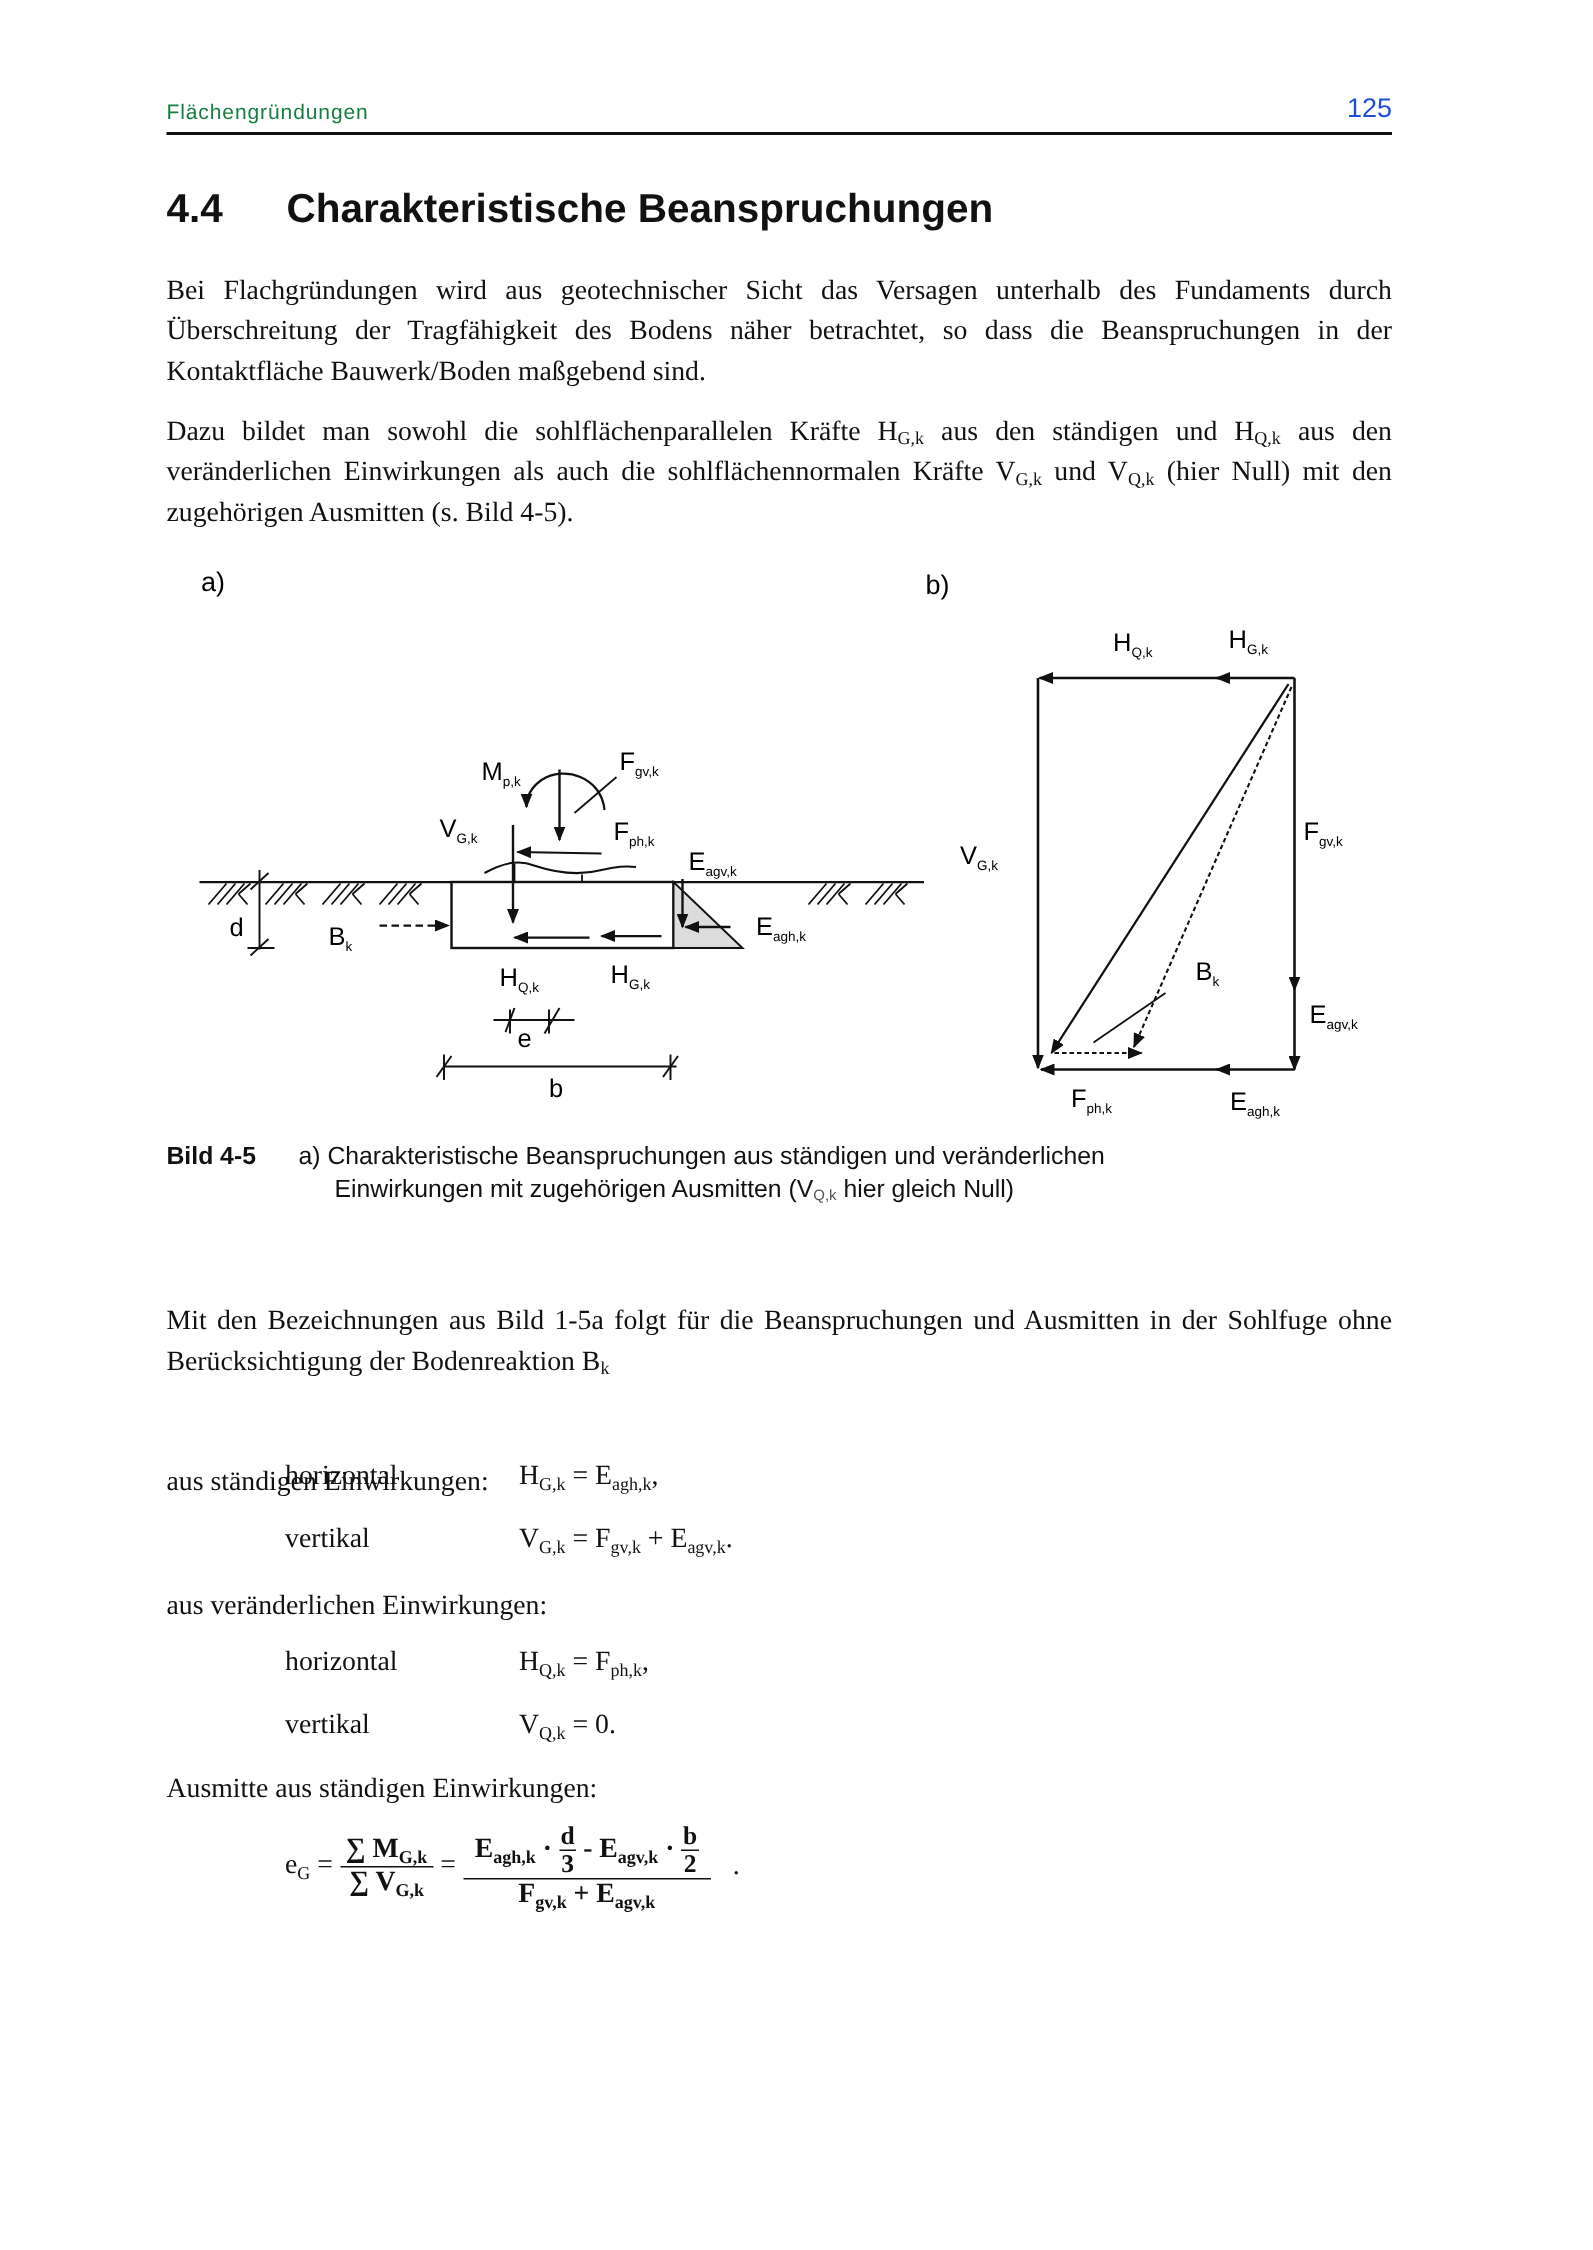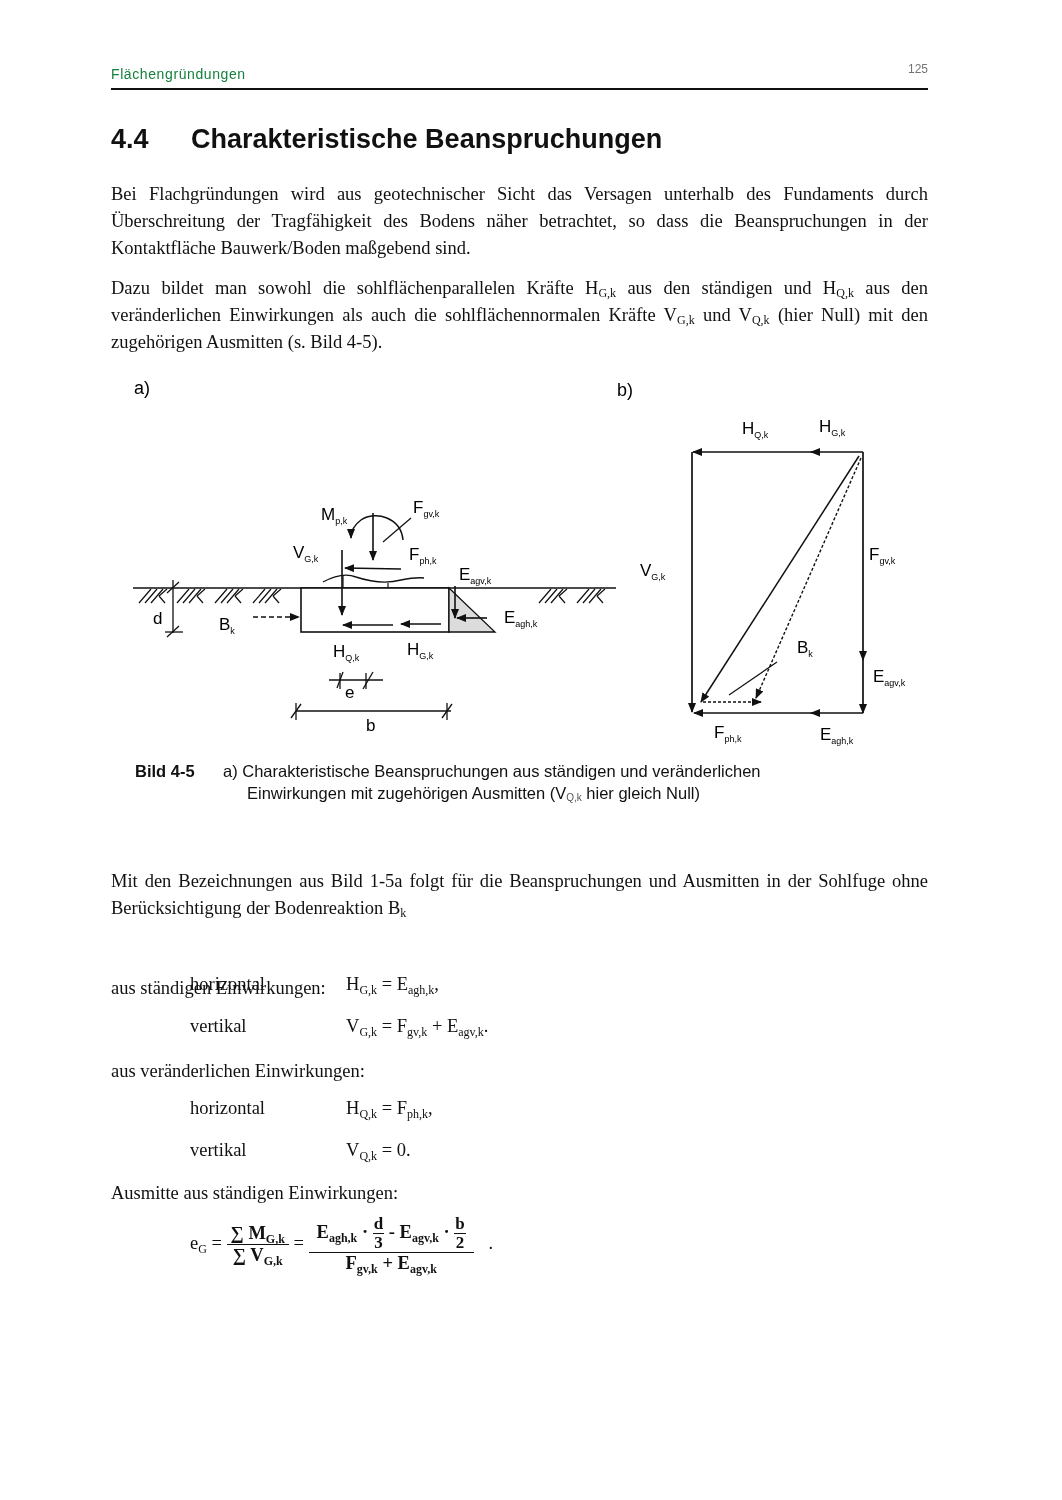--- a/index.html
+++ b/index.html
@@ -1,29 +1,29 @@
 <!DOCTYPE html>
 <html><head>
 <meta charset="utf-8">
 <style>
   html, body { margin: 0; padding: 0; background: #ffffff; }
   body { width: 1062px; height: 1500px; position: relative; overflow: hidden; color: #111; }
   .sans { font-family: "Liberation Sans", "DejaVu Sans", sans-serif; }
   .serif { font-family: "Liberation Serif", "DejaVu Serif", serif; }
   .header { position: absolute; left: 111px; top: 62px; width: 817px; height: 26px; border-bottom: 2px solid #111; }
   .header .left { position: absolute; left: 0; top: 4px; font-size: 14px; letter-spacing: 0.6px; color: #15803d; }
-  .header .right { position: absolute; right: 0; top: 0px; font-size: 12px; color: #737373; }
+  .header .right { position: absolute; right: 0; top: 0px; font-size: 18px; color: #1d4ed8; }
   .section-title { position: absolute; left: 111px; top: 124px; font-size: 27px; font-weight: bold; }
   .section-title .num { display: inline-block; width: 80px; }
   .para { position: absolute; left: 111px; width: 817px; font-size: 18.5px; line-height: 27px; text-align: justify; }
   .para sub { font-size: 12px; vertical-align: -3px; line-height: 0; }
   .fig { position: absolute; left: 111px; top: 370px; width: 820px; height: 380px; }
   .caption { position: absolute; left: 111px; top: 760px; font-size: 16.5px; line-height: 22px; }
   .caption .bild { font-weight: bold; display: inline-block; width: 88px; }
-  .caption .line { white-space: nowrap; margin-left: 24px; }
+  .caption .line { white-space: nowrap; }
   .caption .indent1 { padding-left: 88px; }
   .caption .indent2 { padding-left: 112px; }
   .caption sub { font-size: 10px; vertical-align: -2px; color: #555; line-height: 0; }
   .eqrow { position: absolute; font-size: 18.5px; }
   .eqrow .lbl { position: absolute; left: 0; top: 0; }
   .eqrow .expr { position: absolute; left: 156px; top: 0; white-space: nowrap; }
   .eqrow sub { font-size: 12px; vertical-align: -4px; line-height: 0; }
   .formula { position: absolute; left: 190px; top: 1215px; font-size: 18.5px; }
   .frac { display: inline-block; vertical-align: middle; text-align: center; font-weight: bold; }
   .frac .num, .frac .den { display: block; padding: 0 4px; }

